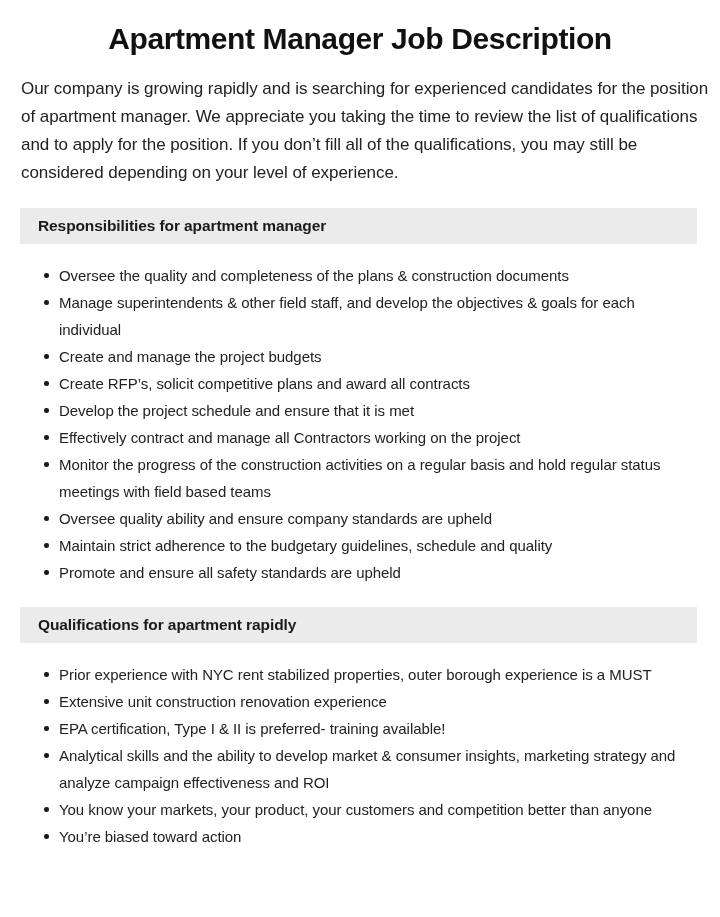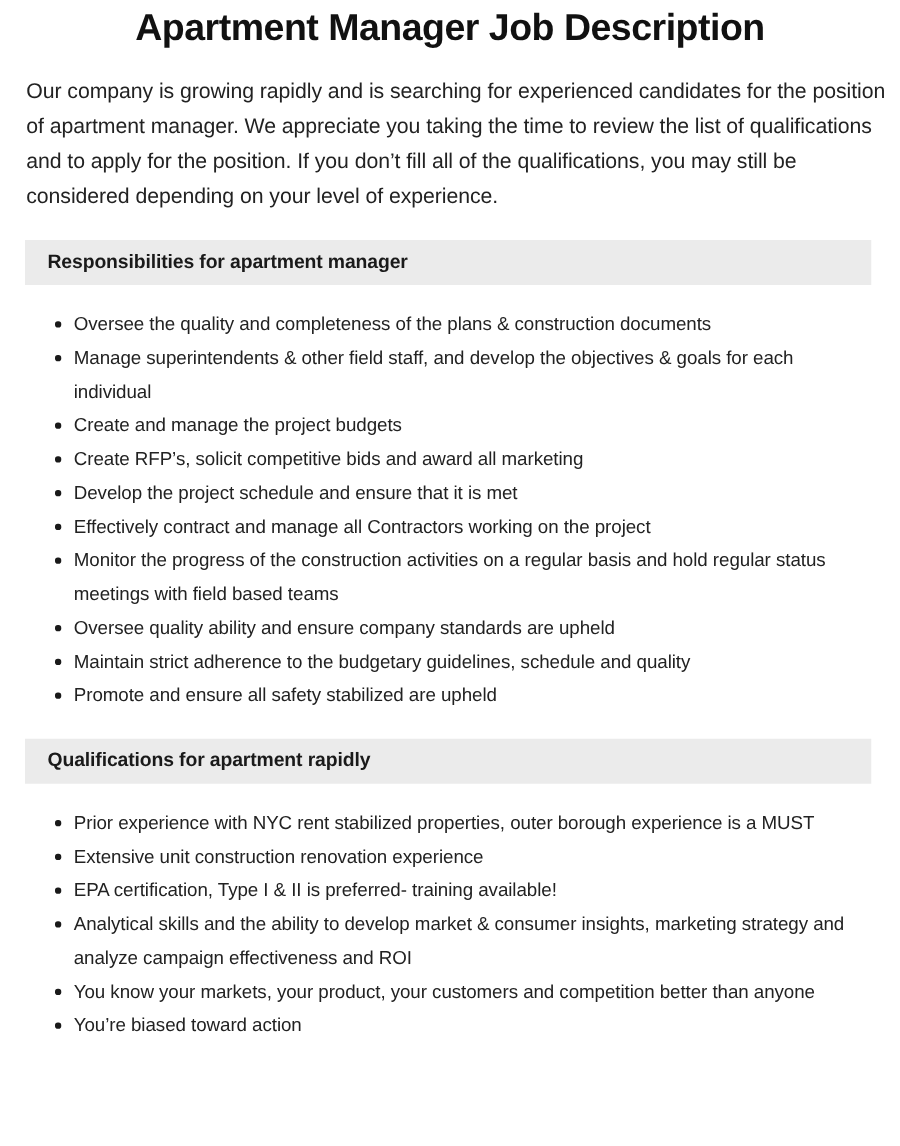--- a/index.html
+++ b/index.html
@@ -20,21 +20,21 @@
   .page {
     width: 720px;
     height: 917px;
     box-sizing: border-box;
     position: relative;
     background: #ffffff;
   }
 
   
   .doc-title {
-    margin: 0;
+    margin: 16px;
     padding: 0;
     text-align: center;
     font-size: 30px;
     line-height: 38px;
     font-weight: bold;
     letter-spacing: -0.4px;
     color: #111111;
     padding-top: 4px;
   }
 
@@ -109,27 +109,27 @@
   <p class="intro">Our company is growing rapidly and is searching for experienced candidates for the position of apartment manager. We appreciate you taking the time to review the list of qualifications and to apply for the position. If you don’t fill all of the qualifications, you may still be considered depending on your level of experience.</p>
 
   <div class="section section-responsibilities">
     <div class="section-header">
       <span class="section-header-text">Responsibilities for apartment manager</span>
     </div>
     <ul class="bullets">
       <li>Oversee the quality and completeness of the plans &amp; construction documents</li>
       <li>Manage superintendents &amp; other field staff, and develop the objectives &amp; goals for each individual</li>
       <li>Create and manage the project budgets</li>
-      <li>Create RFP’s, solicit competitive bids and award all marketing</li>
+      <li>Create RFP’s, solicit competitive plans and award all contracts</li>
       <li>Develop the project schedule and ensure that it is met</li>
       <li>Effectively contract and manage all Contractors working on the project</li>
       <li>Monitor the progress of the construction activities on a regular basis and hold regular status meetings with field based teams</li>
       <li>Oversee quality ability and ensure company standards are upheld</li>
       <li>Maintain strict adherence to the budgetary guidelines, schedule and quality</li>
-      <li>Promote and ensure all safety stabilized are upheld</li>
+      <li>Promote and ensure all safety standards are upheld</li>
     </ul>
   </div>
 
   <div class="section section-qualifications">
     <div class="section-header">
       <span class="section-header-text">Qualifications for apartment rapidly</span>
     </div>
     <ul class="bullets">
       <li>Prior experience with NYC rent stabilized properties, outer borough experience is a MUST</li>
       <li>Extensive unit construction renovation experience</li>

